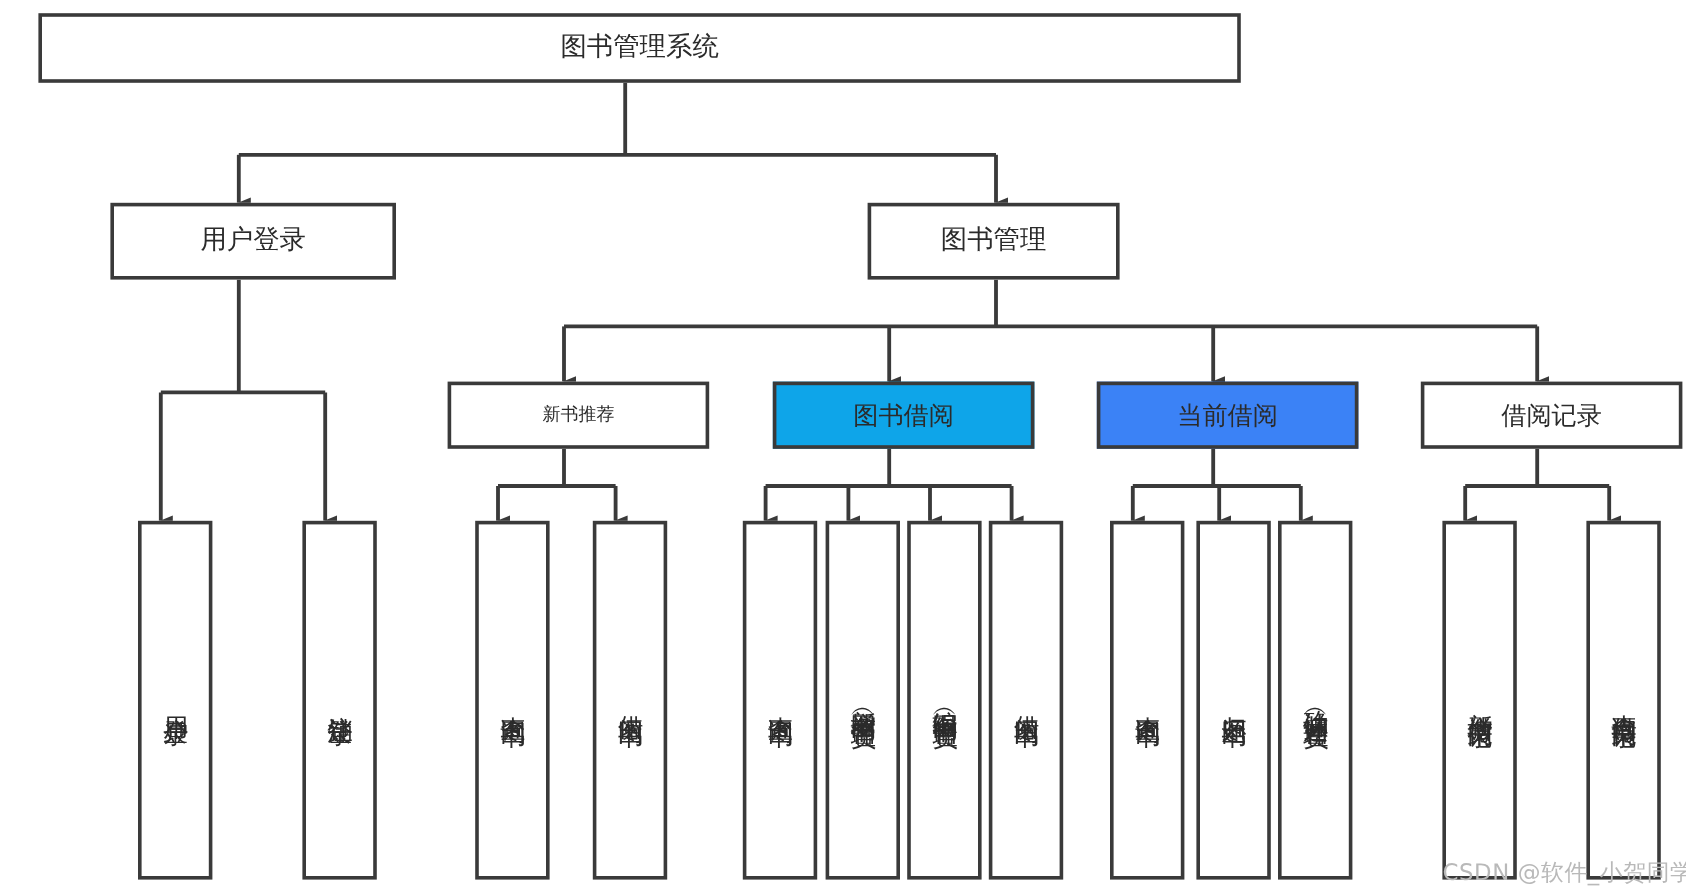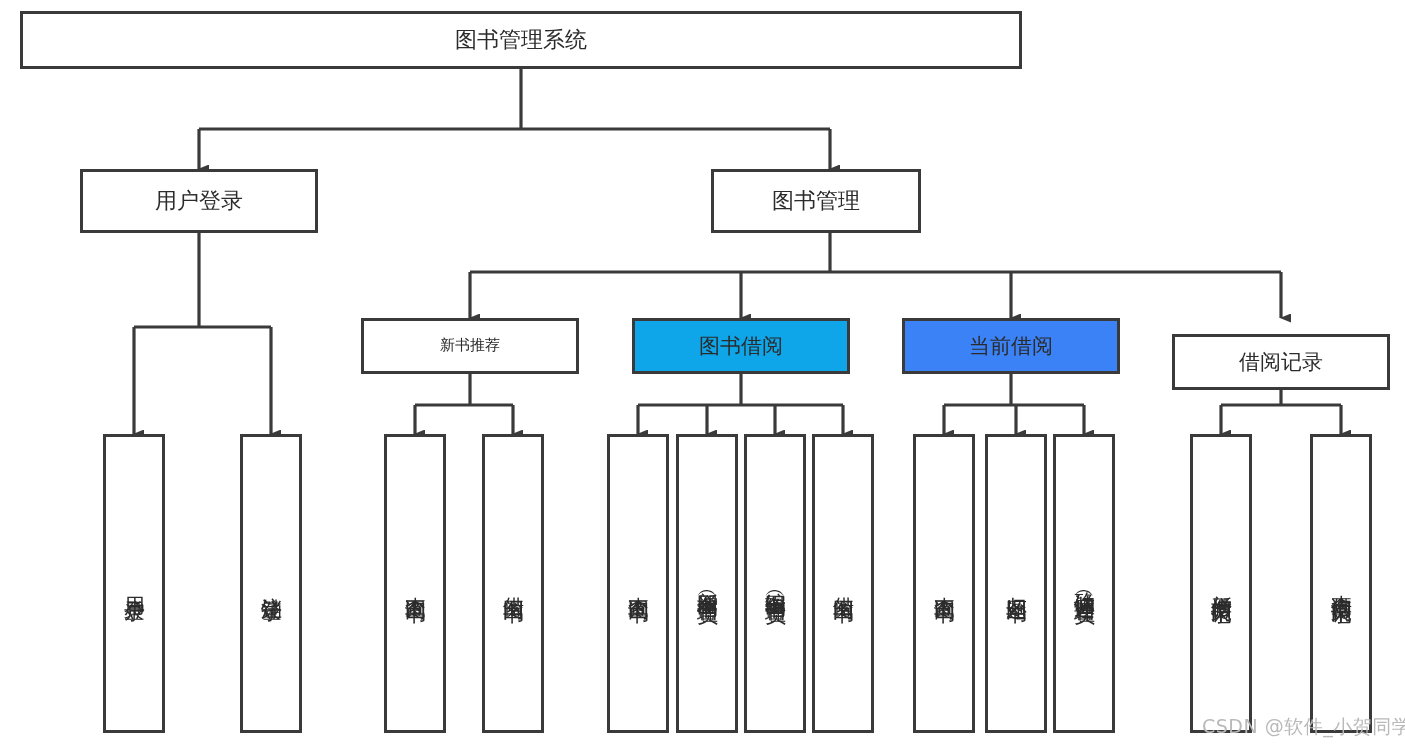--- a/index.html
+++ b/index.html
@@ -26,20 +26,21 @@
   }
   .node-box {
     position: absolute;
     box-sizing: border-box;
     border: 3px solid #4d7c0f;
     background: #ffffff;
     display: flex;
     align-items: center;
     justify-content: center;
     color: #2b2b2b;
+    margin-left: 12px;
   }
   .node-label {
     display: block;
     text-align: center;
     line-height: 1.18;
     white-space: pre;
   }
   .node-box.horiz .node-label {
     writing-mode: horizontal-tb;
   }
@@ -124,21 +125,21 @@
 
   <div class="node-box horiz" style="left: 361px; top: 318px; width: 218px; height: 56px; border-color: rgb(58, 58, 58); background: rgb(255, 255, 255); color: rgb(43, 43, 43);">
     <span class="node-label" style="font-size: 15px;">新书推荐</span>
   </div>
   <div class="node-box horiz" style="left: 632px; top: 318px; width: 218px; height: 56px; border-color: rgb(58, 58, 58); background: #0ea5e9; color: rgb(43, 43, 43);">
     <span class="node-label" style="font-size: 21px;">图书借阅</span>
   </div>
   <div class="node-box horiz" style="left: 902px; top: 318px; width: 218px; height: 56px; border-color: rgb(58, 58, 58); background: #3b82f6; color: rgb(43, 43, 43);">
     <span class="node-label" style="font-size: 21px;">当前借阅</span>
   </div>
-  <div class="node-box horiz" style="left: 1172px; top: 334px; width: 218px; height: 56px; border-color: rgb(58, 58, 58); background: rgb(255, 255, 255); color: rgb(43, 43, 43);">
+  <div class="node-box horiz" style="left: 1172px; top: 318px; width: 218px; height: 56px; border-color: rgb(58, 58, 58); background: rgb(255, 255, 255); color: rgb(43, 43, 43);">
     <span class="node-label" style="font-size: 21px;">借阅记录</span>
   </div>
 
   <div class="node-box vert" style="left: 103px; top: 434px; width: 62px; height: 299px; border-color: rgb(58, 58, 58); background: rgb(255, 255, 255); color: rgb(43, 43, 43);">
     <span class="node-label" style="font-size: 21px;">用户登录</span>
   </div>
   <div class="node-box vert" style="left: 240px; top: 434px; width: 62px; height: 299px; border-color: rgb(58, 58, 58); background: rgb(255, 255, 255); color: rgb(43, 43, 43);">
     <span class="node-label" style="font-size: 21px;">注销登录</span>
   </div>
   <div class="node-box vert" style="left: 384px; top: 434px; width: 62px; height: 299px; border-color: rgb(58, 58, 58); background: rgb(255, 255, 255); color: rgb(43, 43, 43);">

